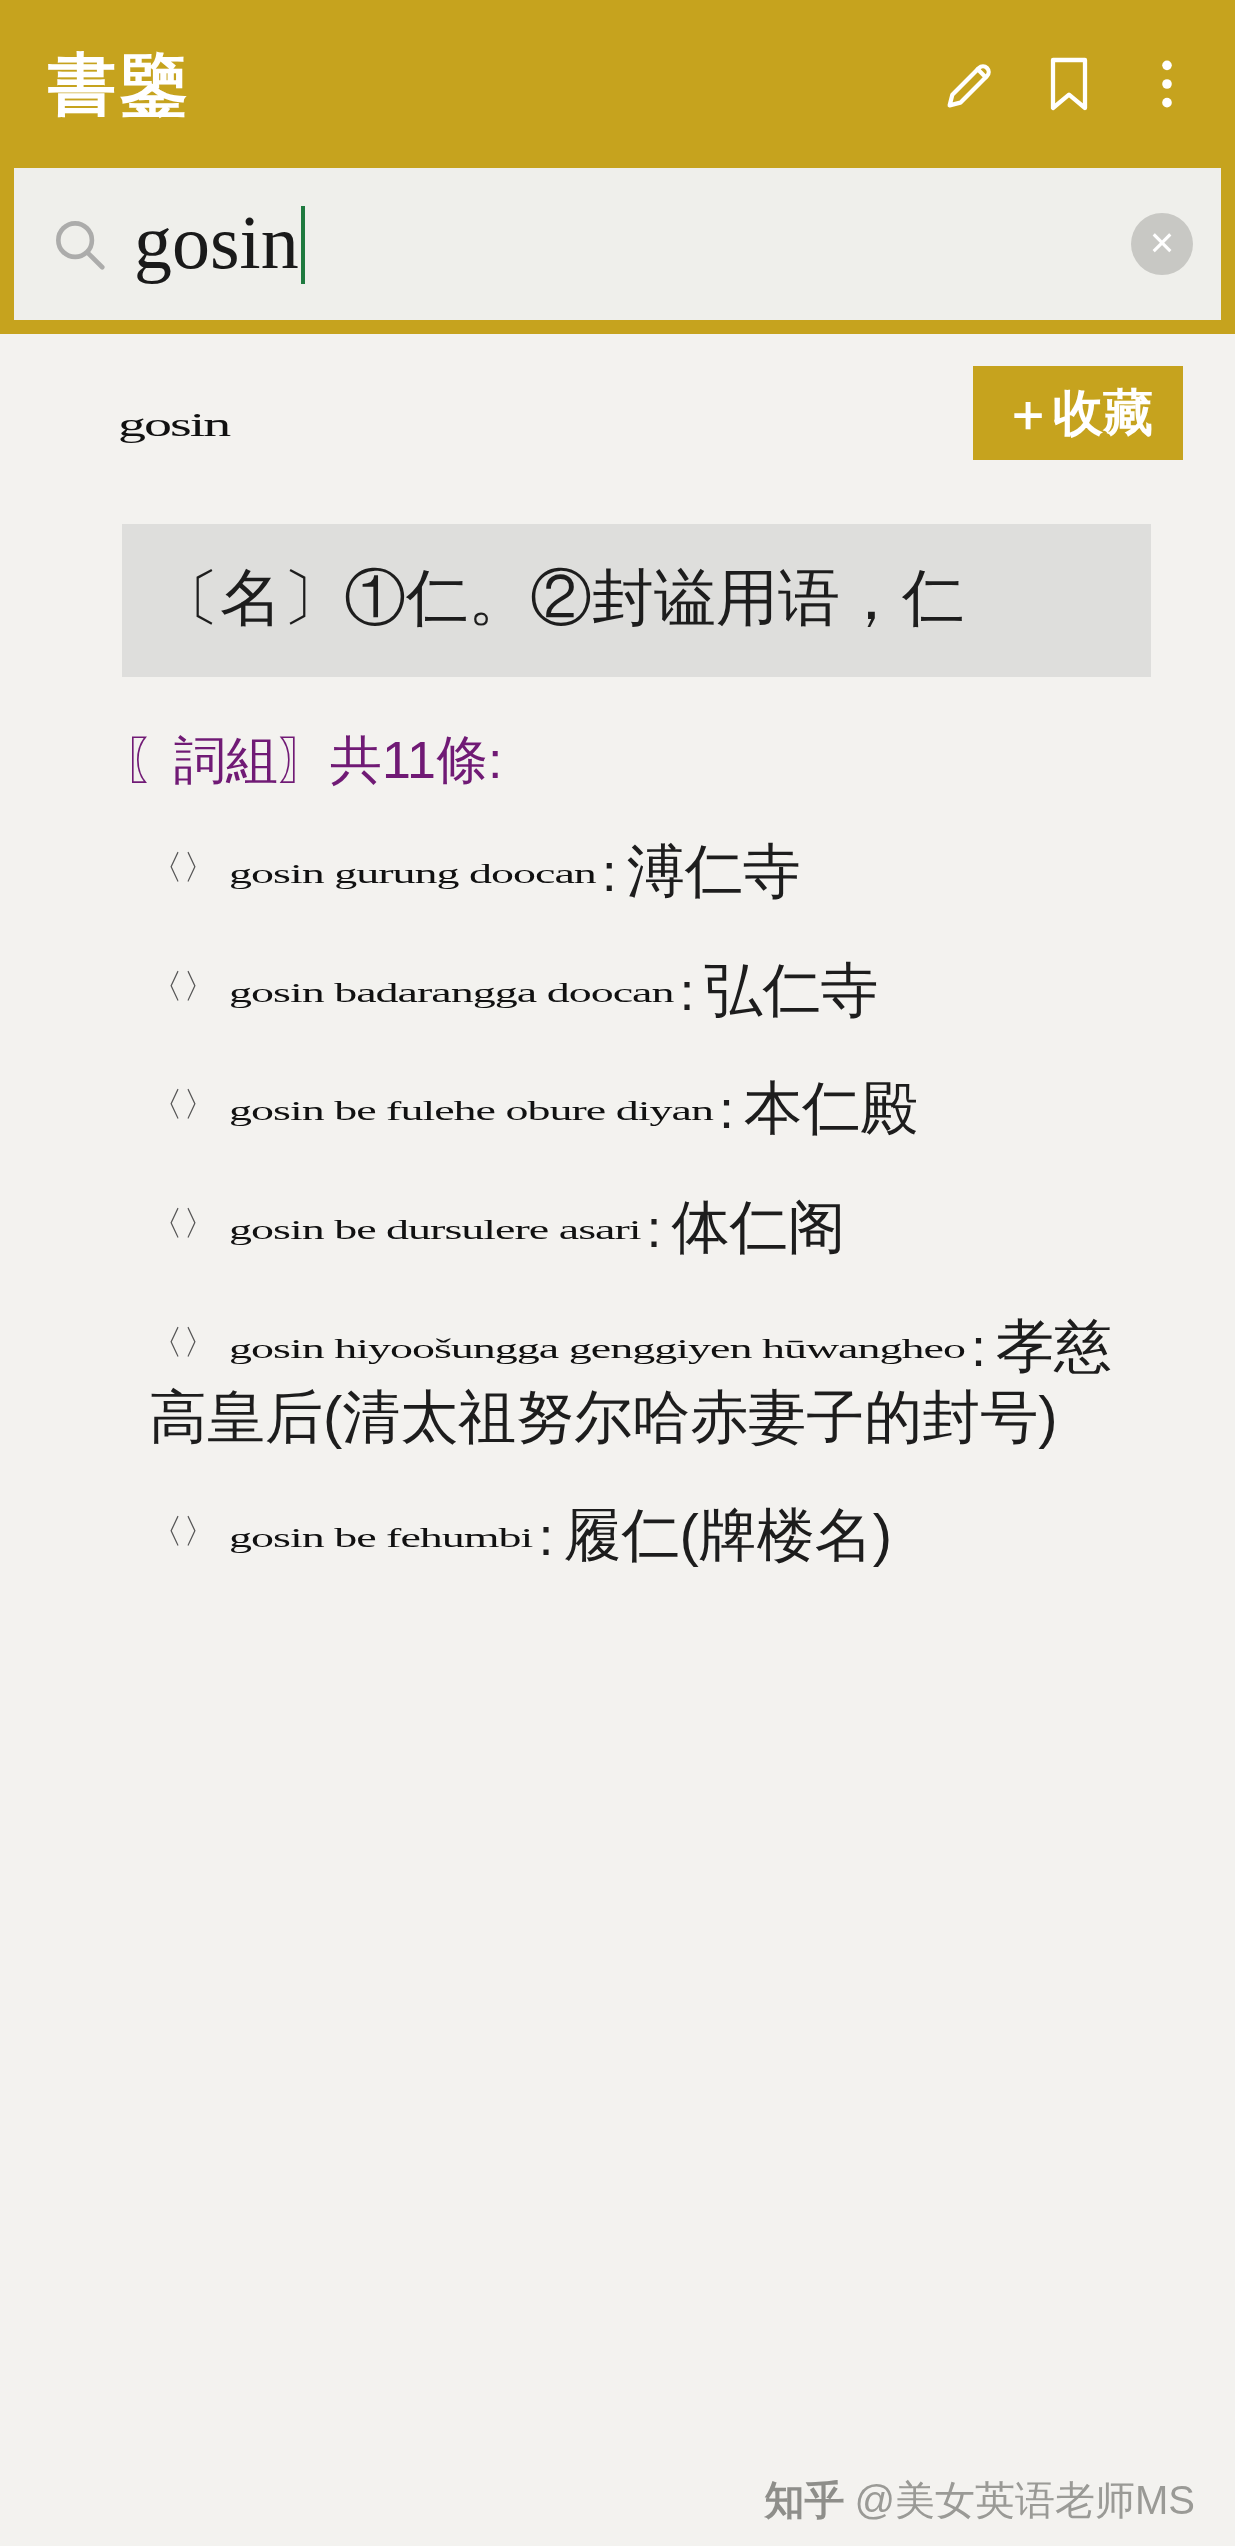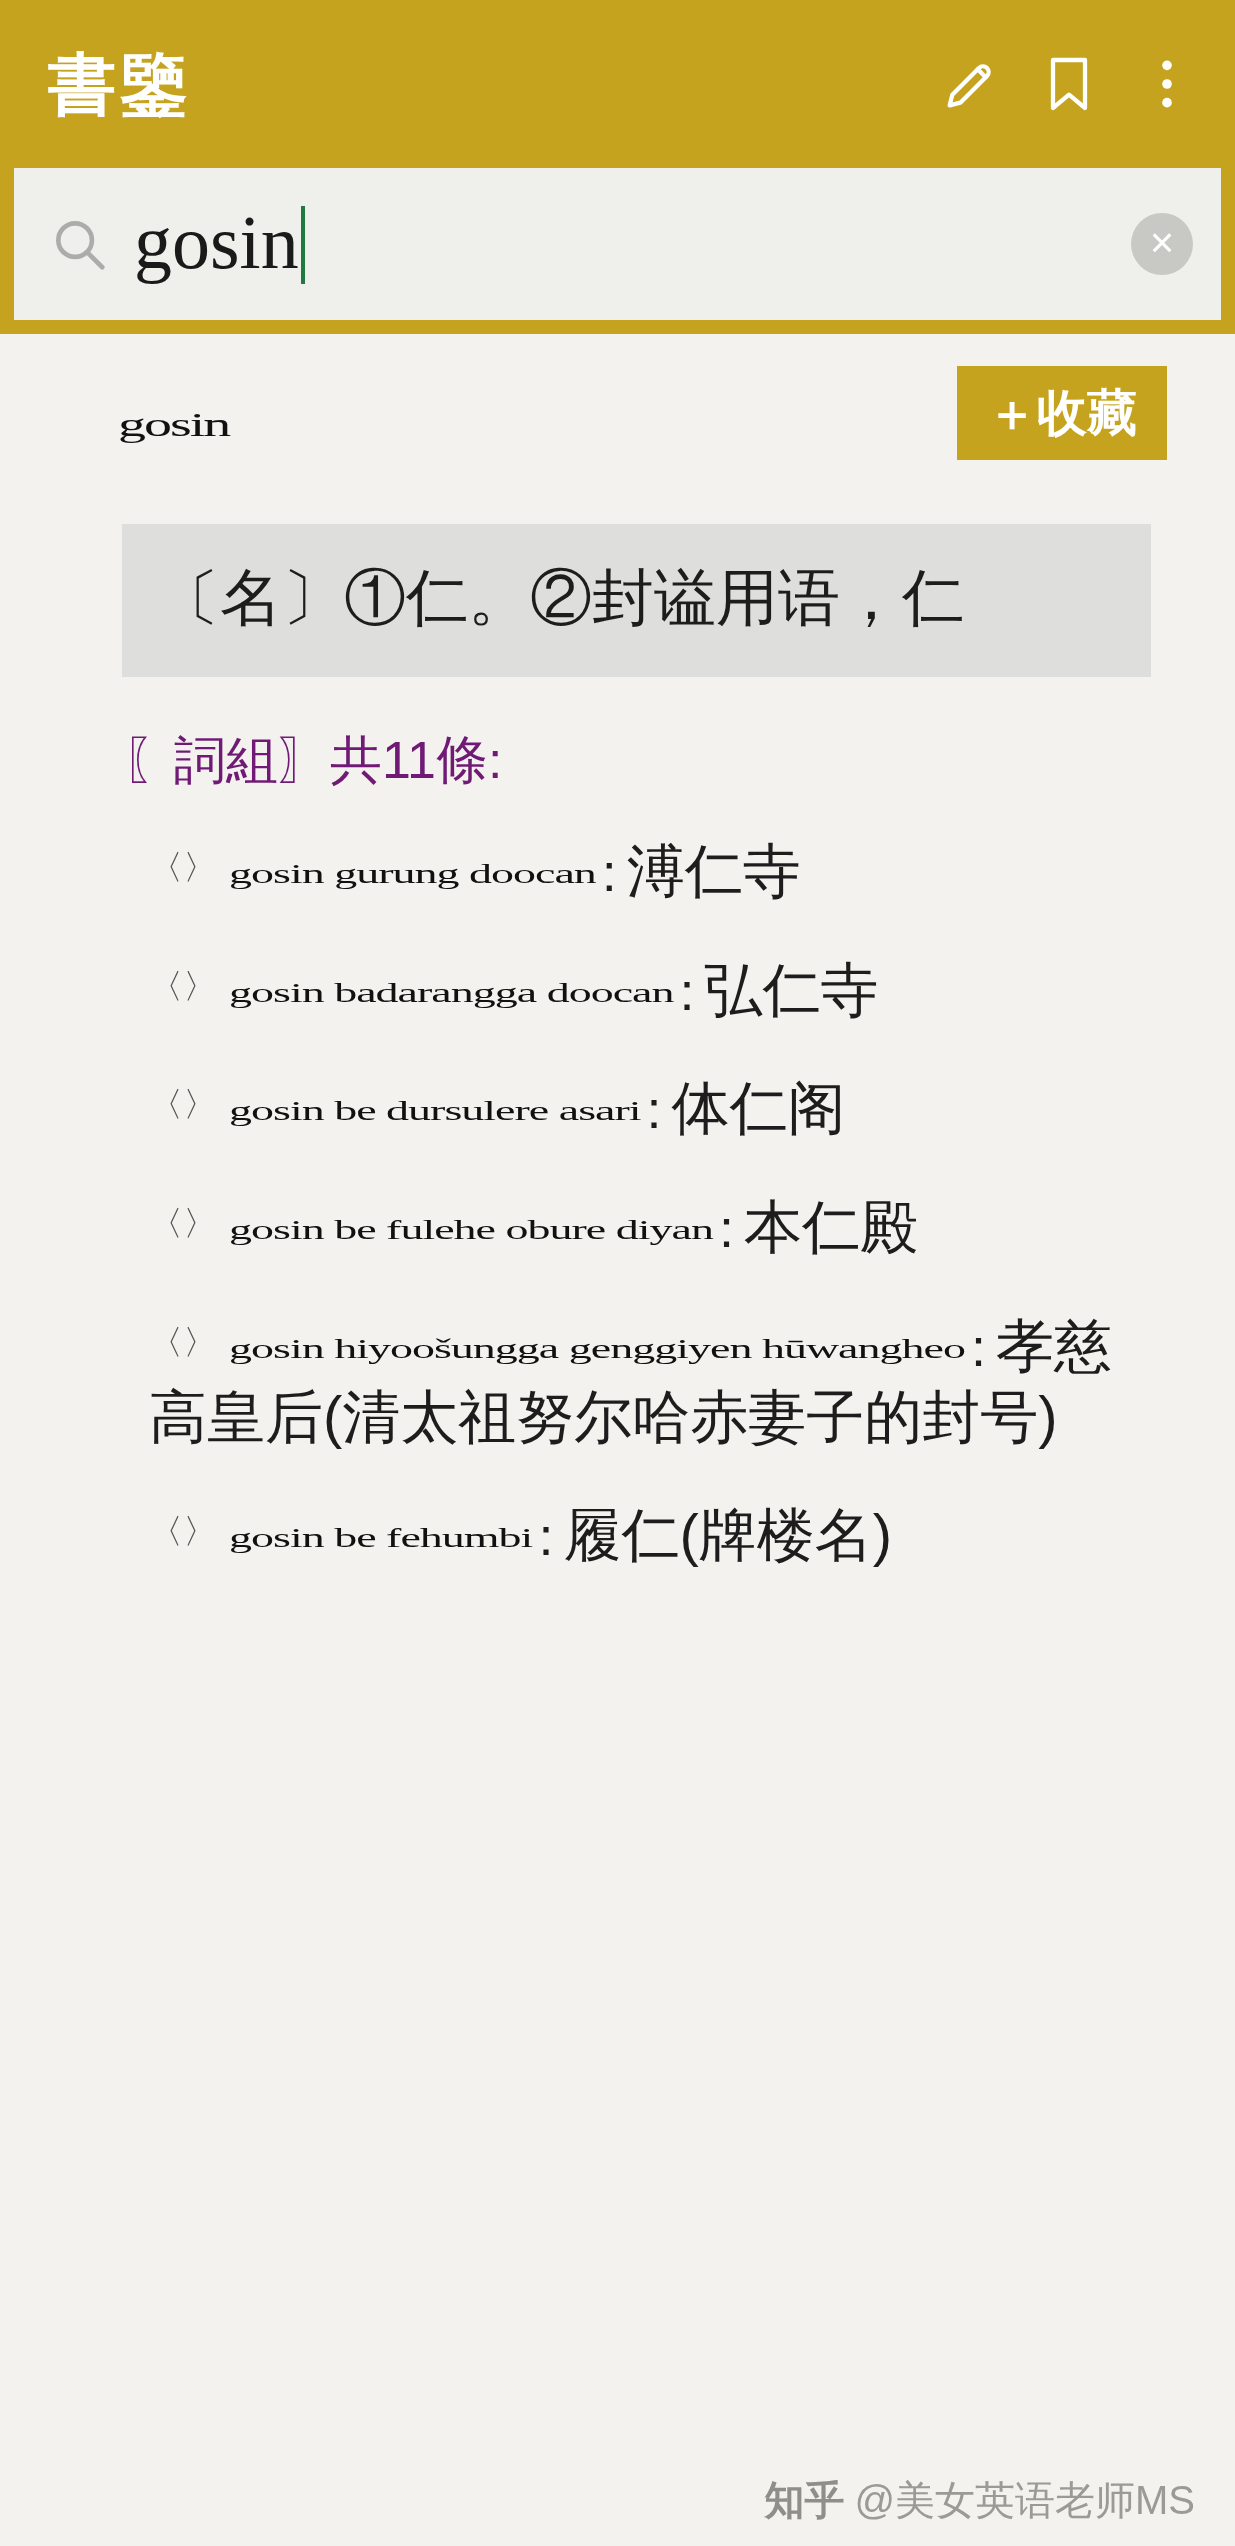--- a/index.html
+++ b/index.html
@@ -126,21 +126,21 @@
     top: 58px;
     font-size: 56px;
     color: #111;
     font-family: "Liberation Serif", serif;
     transform: scaleY(.62) rotate(0deg);
     letter-spacing: -2px;
     white-space: nowrap;
   }
   .fav-btn {
     position: absolute;
-    right: 68px;
+    right: 52px;
     top: 32px;
     background: #c6a31e;
     color: #ffffff;
     font-size: 50px;
     font-weight: bold;
     padding: 22px 30px;
     line-height: 1;
     white-space: nowrap;
   }
 
@@ -266,25 +266,25 @@
 
       <div class="item">
         <span class="marker">〈〉</span><span class="manchu">gosin gurung doocan</span><span class="sep">:</span><span class="gloss">溥仁寺</span>
       </div>
 
       <div class="item">
         <span class="marker">〈〉</span><span class="manchu">gosin badarangga doocan</span><span class="sep">:</span><span class="gloss">弘仁寺</span>
       </div>
 
       <div class="item">
+        <span class="marker">〈〉</span><span class="manchu">gosin be fulehe obure diyan</span><span class="sep">:</span><span class="gloss">本仁殿</span>
+      </div>
+
+      <div class="item">
         <span class="marker">〈〉</span><span class="manchu">gosin be dursulere asari</span><span class="sep">:</span><span class="gloss">体仁阁</span>
-      </div>
-
-      <div class="item">
-        <span class="marker">〈〉</span><span class="manchu">gosin be fulehe obure diyan</span><span class="sep">:</span><span class="gloss">本仁殿</span>
       </div>
 
       <div class="item">
         <span class="marker">〈〉</span><span class="manchu">gosin hiyoošungga genggiyen hūwangheo</span><span class="sep">:</span><span class="gloss">孝慈高皇后(清太祖努尔哈赤妻子的封号)</span>
       </div>
 
       <div class="item">
         <span class="marker">〈〉</span><span class="manchu">gosin be fehumbi</span><span class="sep">:</span><span class="gloss">履仁(牌楼名)</span>
       </div>
 

